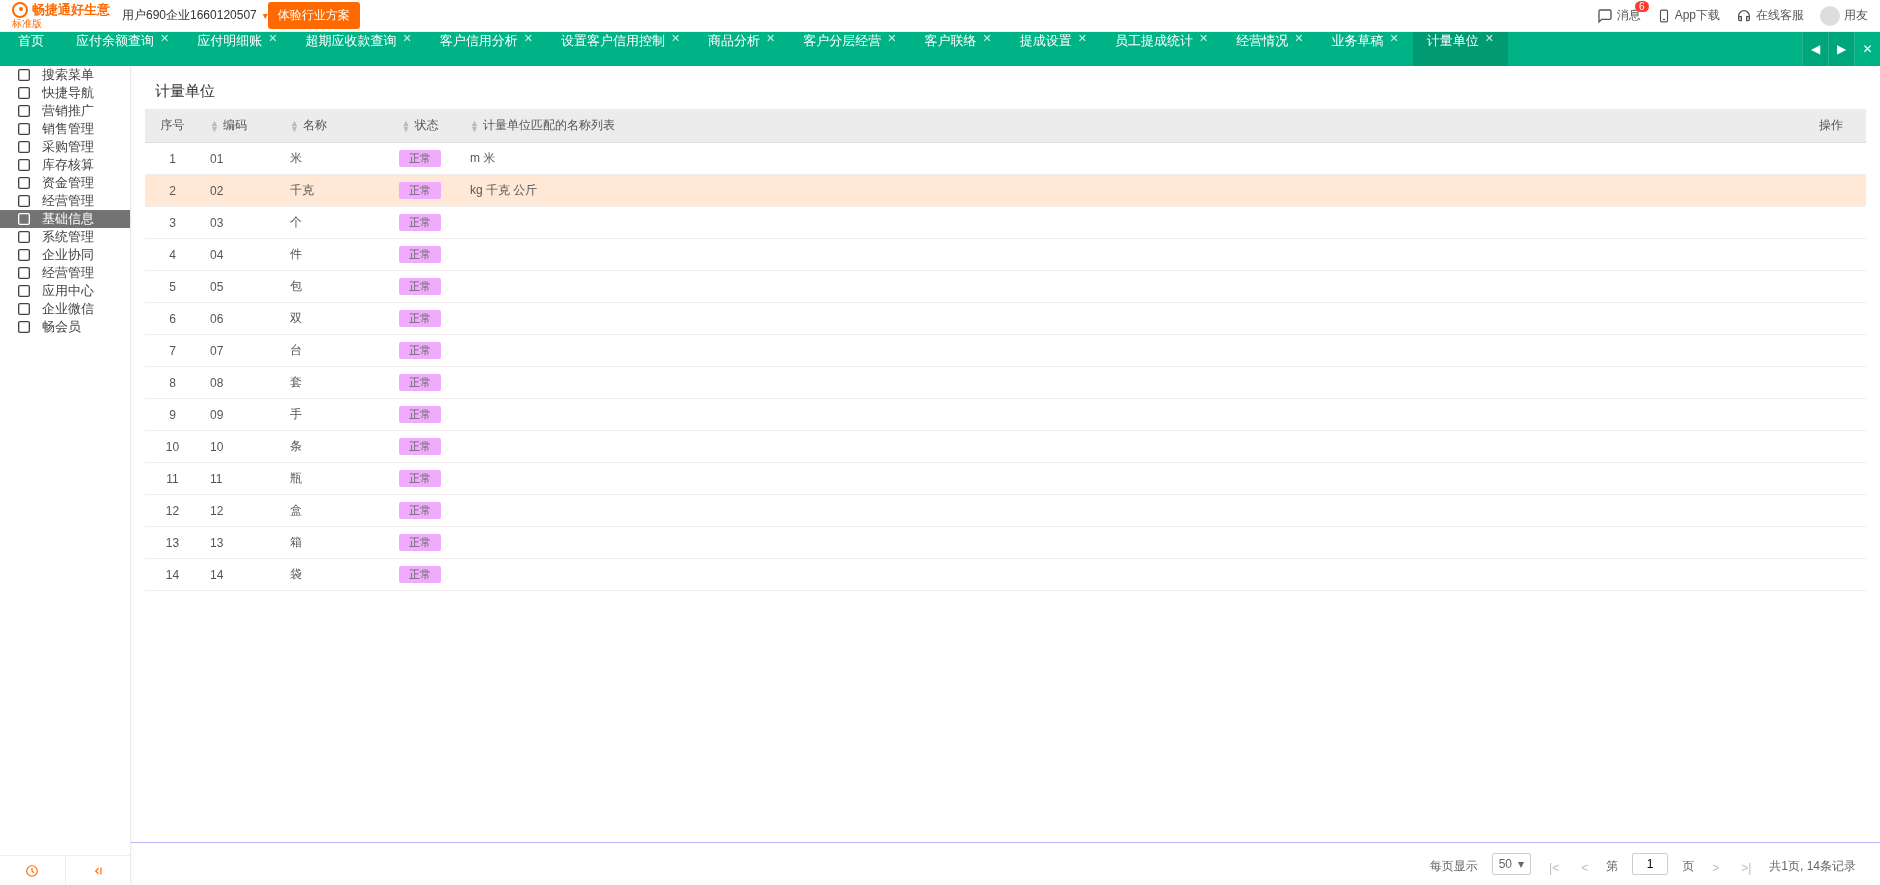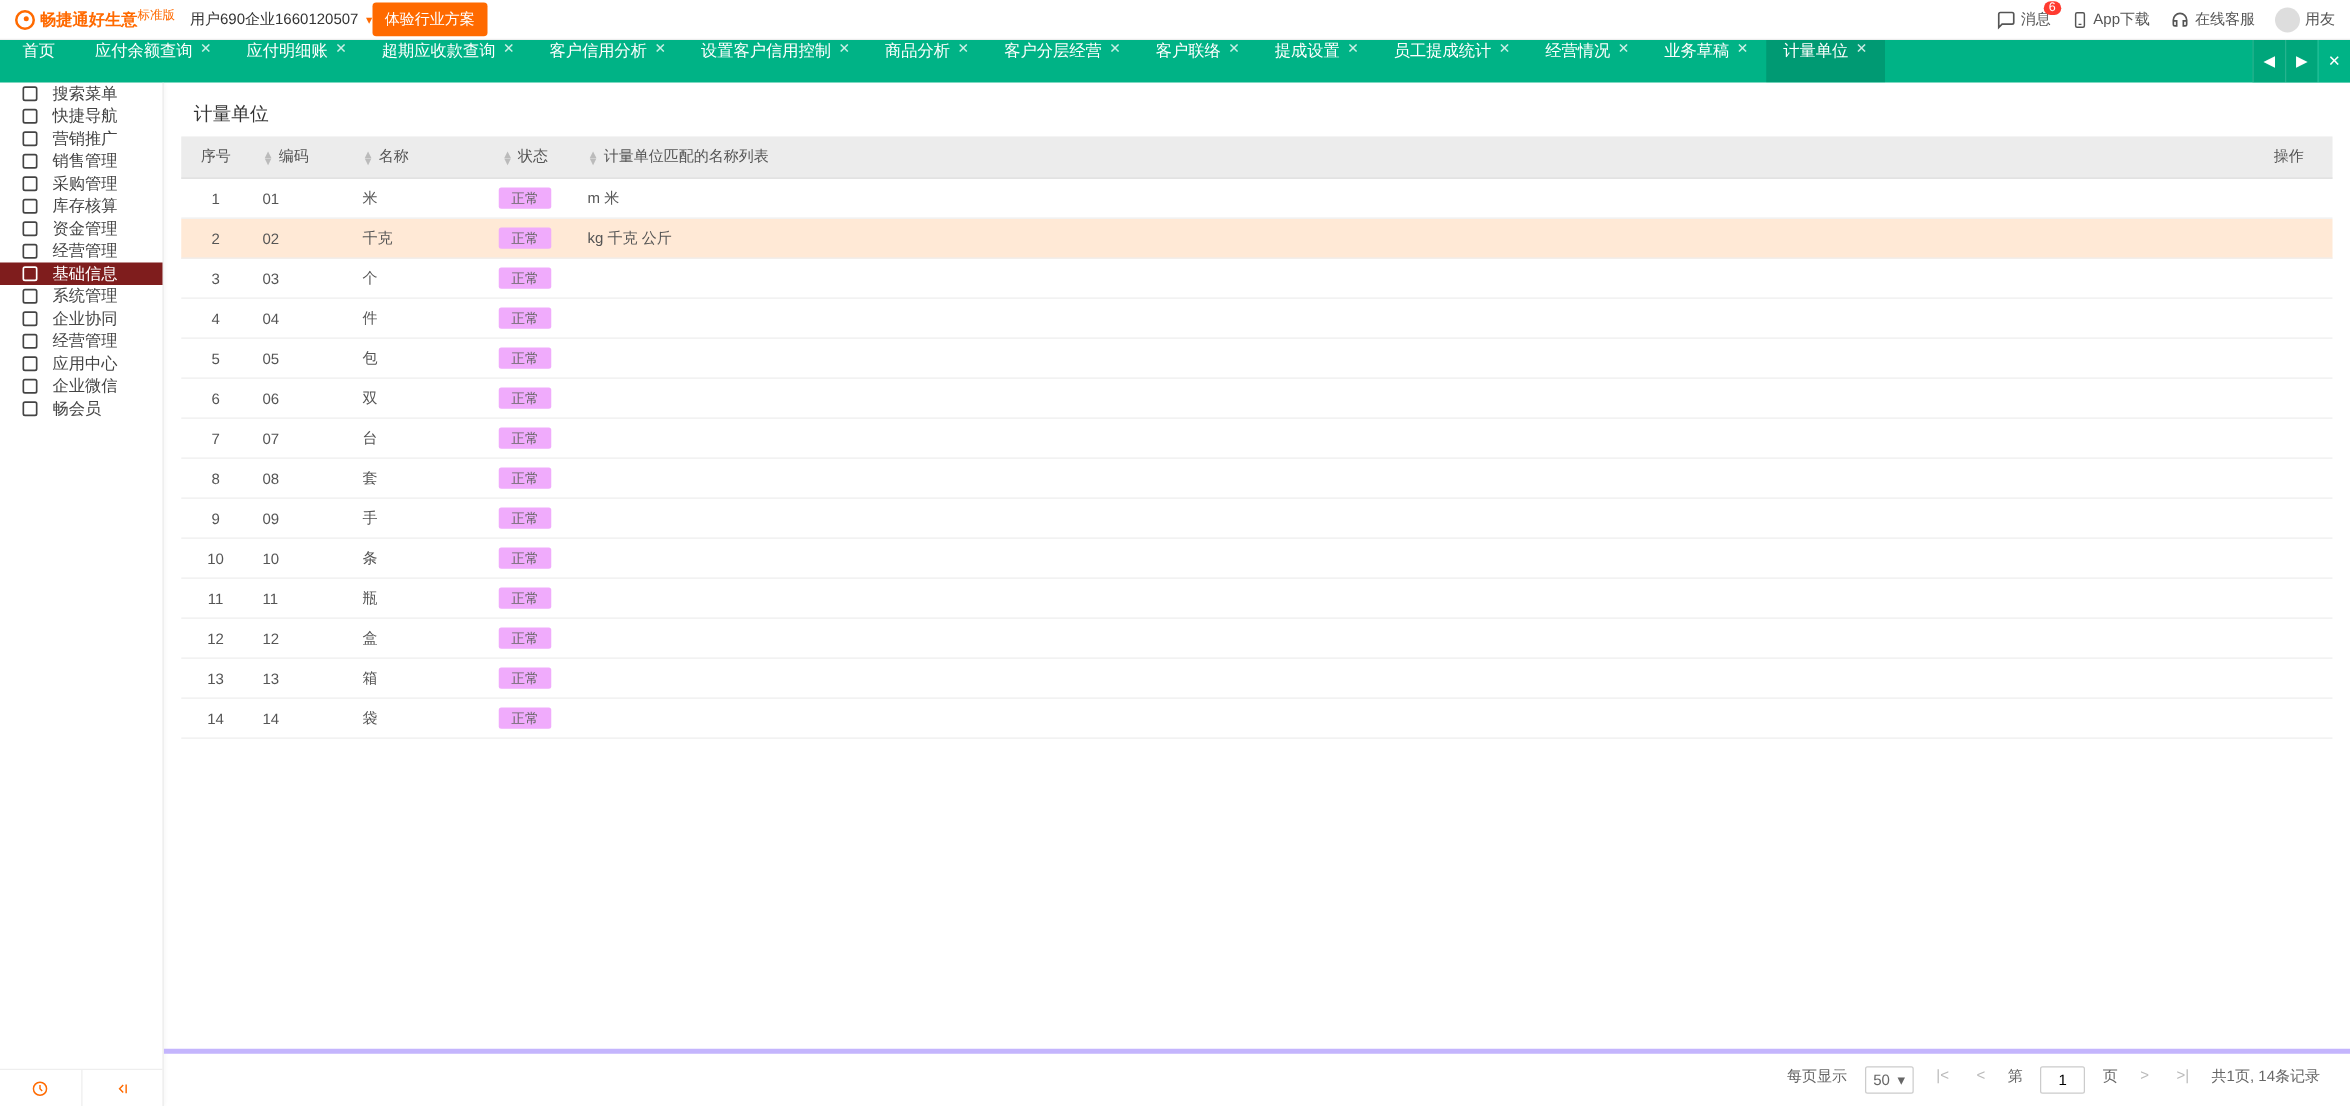--- a/index.html
+++ b/index.html
@@ -1,21 +1,21 @@
 <!DOCTYPE html>
 <html><head>
 <meta charset="utf-8">
 <style>
 * { margin: 0; padding: 0; box-sizing: border-box; font-family: "Microsoft YaHei", Arial, sans-serif; }
 html, body { width: 100%; height: 100%; background: #fff; font-size: 12px; color: #333; }
 body { display: flex; flex-direction: column; }
 
 
 .topbar { height: 32px; display: flex; align-items: center; padding: 0 12px; border-bottom: 1px solid #eee; }
-.brand { display: flex; flex-direction: row; margin-right: 12px; }
+.brand { display: flex; flex-direction: column; margin-right: 12px; }
 .brand-main { color: #ff6a00; font-size: 13px; display: flex; align-items: center; gap: 4px; font-weight: 600; }
 .brand-main .logo-icon { width: 16px; height: 16px; border-radius: 50%; border: 2px solid #ff6a00; position: relative; display:inline-block; }
 .brand-main .logo-icon::after { content:""; position:absolute; top:3px; left:5px; width:4px; height:4px; background:#ff6a00; border-radius:50%; }
 .brand-sub { color: #ff6a00; font-size: 10px; margin-top: -2px; }
 .user-select { display: flex; align-items: center; gap: 6px; cursor: pointer; }
 .user-select .caret { color: #ff6a00; font-size: 10px; }
 .btn-orange { background: #ff6a00; color: #fff; border: none; border-radius: 3px; padding: 5px 10px; cursor: pointer; font-size: 12px; }
 .topbar-spacer { flex: 1; }
 .top-link { display: flex; align-items: center; gap: 4px; margin-left: 16px; cursor: pointer; color: #555; position: relative; }
 .top-link .badge { position: absolute; top: -6px; right: -8px; background: #ff3b30; color: #fff; border-radius: 8px; font-size: 10px; padding: 0 4px; }
@@ -27,21 +27,21 @@
 .tabbar .tab.active { background: #009a73; }
 .tabbar .tab .x { font-size: 11px; opacity: 0.8; }
 .tabbar .nav { width: 26px; display: flex; align-items: center; justify-content: center; background: #00a67b; cursor: pointer; border-left: 1px solid rgba(255,255,255,0.15); }
 .tabbar .nav.close { background: #00b386; }
 .tabbar .tab.home { padding: 0 18px; }
 
 
 .app-body { flex: 1; display: flex; overflow: hidden; }
 .sidebar { width: 131px; border-right: 1px solid #eaeaea; box-shadow: 1px 0 3px rgba(0,0,0,0.04); display: flex; flex-direction: column; }
 .side-item { display: flex; align-items: center; gap: 10px; padding: 0 16px; cursor: pointer; color: #444; font-size: 13px; }
-.side-item.active { background: #7f1d1d; color: #fff; }
+.side-item.active { background: #737373; color: #fff; }
 .side-item .ico { width: 16px; height: 16px; display: inline-flex; align-items: center; justify-content: center; }
 .sidebar-footer { margin-top: auto; display: flex; border-top: 1px solid #eee; height: 30px; }
 .sidebar-footer .fbtn { flex: 1; display: flex; align-items: center; justify-content: center; color: #ff6a00; cursor: pointer; }
 .sidebar-footer .fbtn + .fbtn { border-left: 1px solid #eee; }
 
 
 .main { flex: 1; display: flex; flex-direction: column; overflow: hidden; padding: 0 0 0 0; }
 .page-title { padding: 16px 24px 8px; font-size: 15px; color: #333; }
 
 .table-wrap { padding: 0 14px; flex: 1; overflow: auto; }
@@ -51,21 +51,21 @@
 .sort { color: #bbb; font-size: 9px; display: inline-flex; flex-direction: column; line-height: 6px; margin-right: 4px; vertical-align: middle; }
 tbody td { padding: 7px 10px; border-bottom: 1px solid #eee; color: #555; font-size: 12px; }
 tbody tr.highlight { background: #ffe9d6; }
 .col-seq { width: 55px; text-align: center; }
 .col-code { width: 80px; }
 .col-name { width: 100px; }
 .col-status { width: 80px; text-align: center; }
 .tag-status { display: inline-block; background: #f0abfc; color: #666; padding: 1px 10px; border-radius: 2px; font-size: 11px; }
 
 
-.pager { border-top: 4px solid #c4b5fd; padding: 10px 24px; display: flex; align-items: flex-start; justify-content: flex-end; gap: 14px; color: #666; font-size: 12px; }
+.pager { border-top: 1px solid #c4b5fd; padding: 10px 24px; display: flex; align-items: flex-end; justify-content: flex-end; gap: 14px; color: #666; font-size: 12px; }
 .pager .sel { border: 1px solid #ccc; padding: 3px 6px; display: inline-flex; align-items: center; gap: 6px; cursor: pointer; border-radius: 2px; }
 .pager .pg-btn { color: #bbb; cursor: pointer; padding: 0 4px; }
 .pager .pg-input { width: 36px; border: 1px solid #ccc; text-align: center; padding: 3px 2px; border-radius: 2px; font-size: 12px; }
 
 svg { display: block; }
 </style>
 </head>
 <body>
 
 <div class="topbar">

